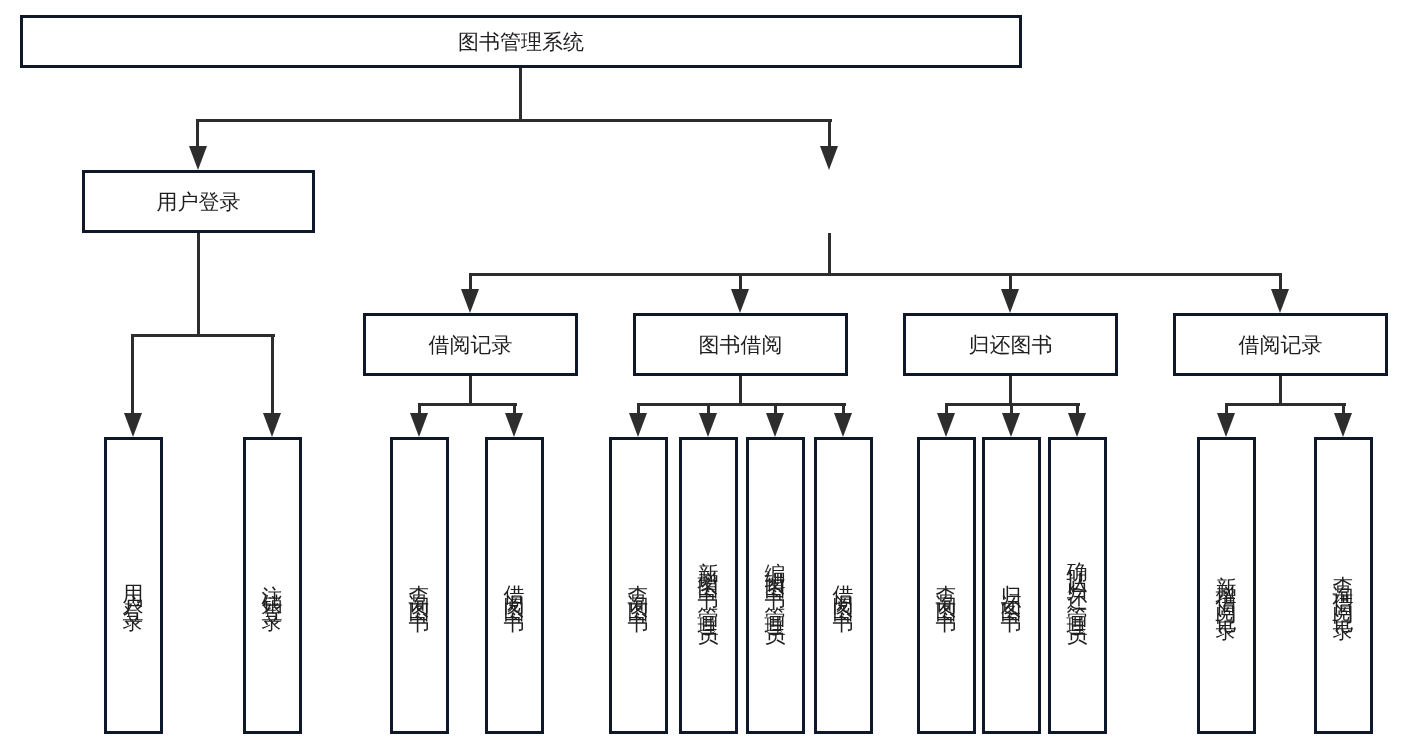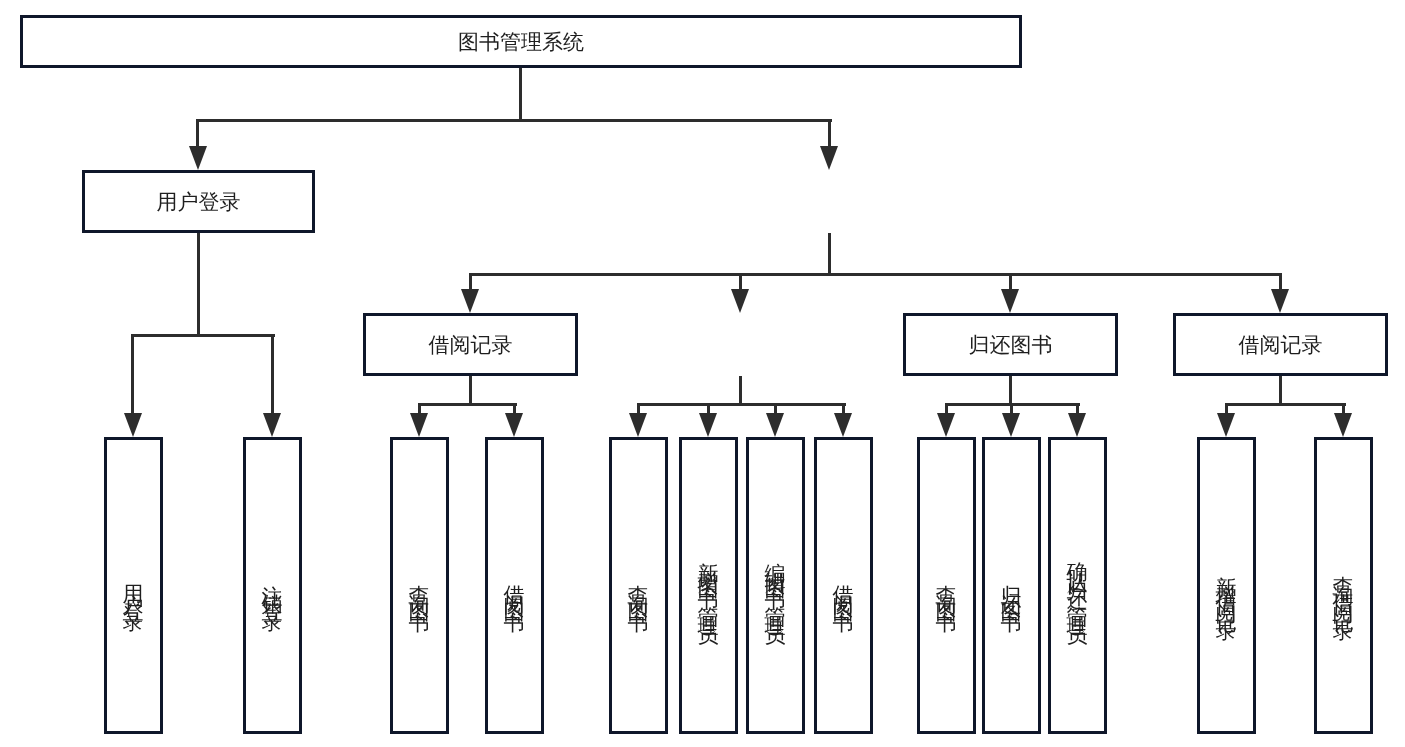--- a/index.html
+++ b/index.html
@@ -136,20 +136,23 @@
 
   <div class="box" style="left:82px;top:170px;width:233px;height:63px">
     <span class="label">用户登录</span>
   </div>
 
 
   <div class="box" style="left:363px;top:313px;width:215px;height:63px">
     <span class="label">借阅记录</span>
   </div>
 
+  <div class="box" style="left:633px;top:313px;width:215px;height:63px">
+    <span class="label">图书借阅</span>
+  </div>
 
   <div class="box" style="left:903px;top:313px;width:215px;height:63px">
     <span class="label">归还图书</span>
   </div>
 
   <div class="box" style="left:1173px;top:313px;width:215px;height:63px">
     <span class="label">借阅记录</span>
   </div>
 
   <div class="box leaf" style="left:104px;top:437px;width:59px;height:297px">

